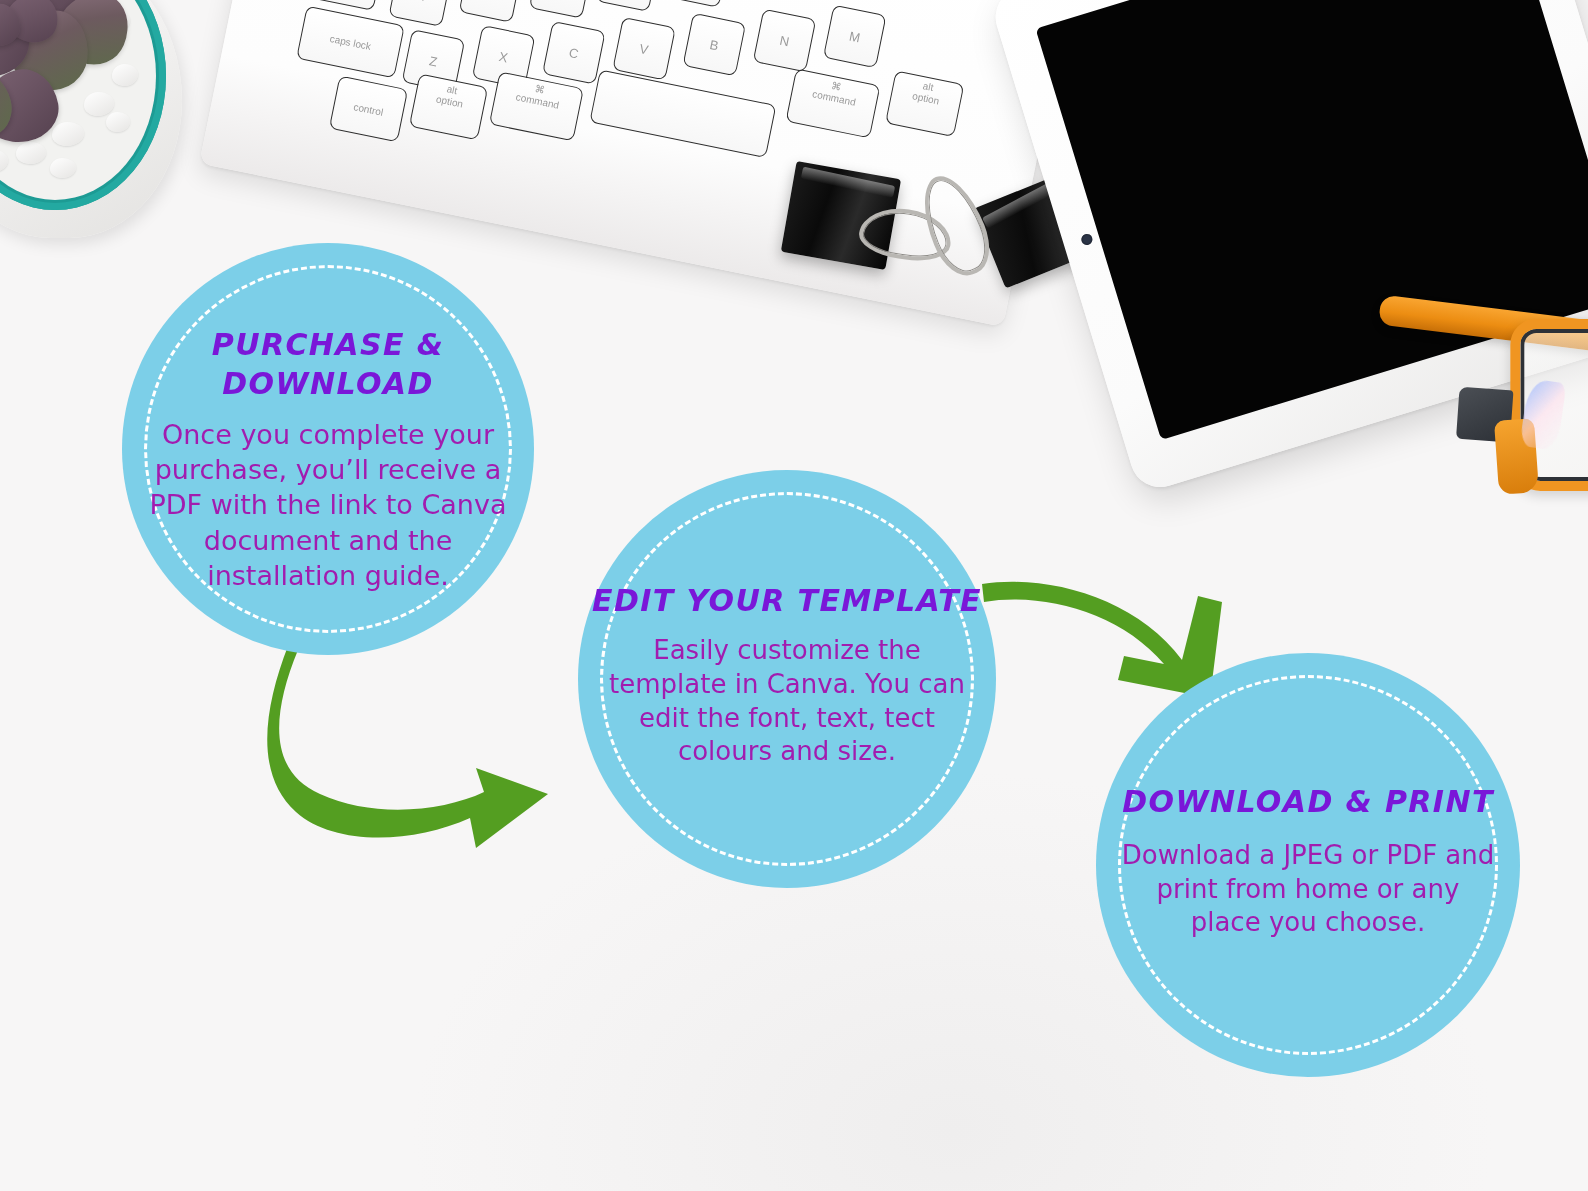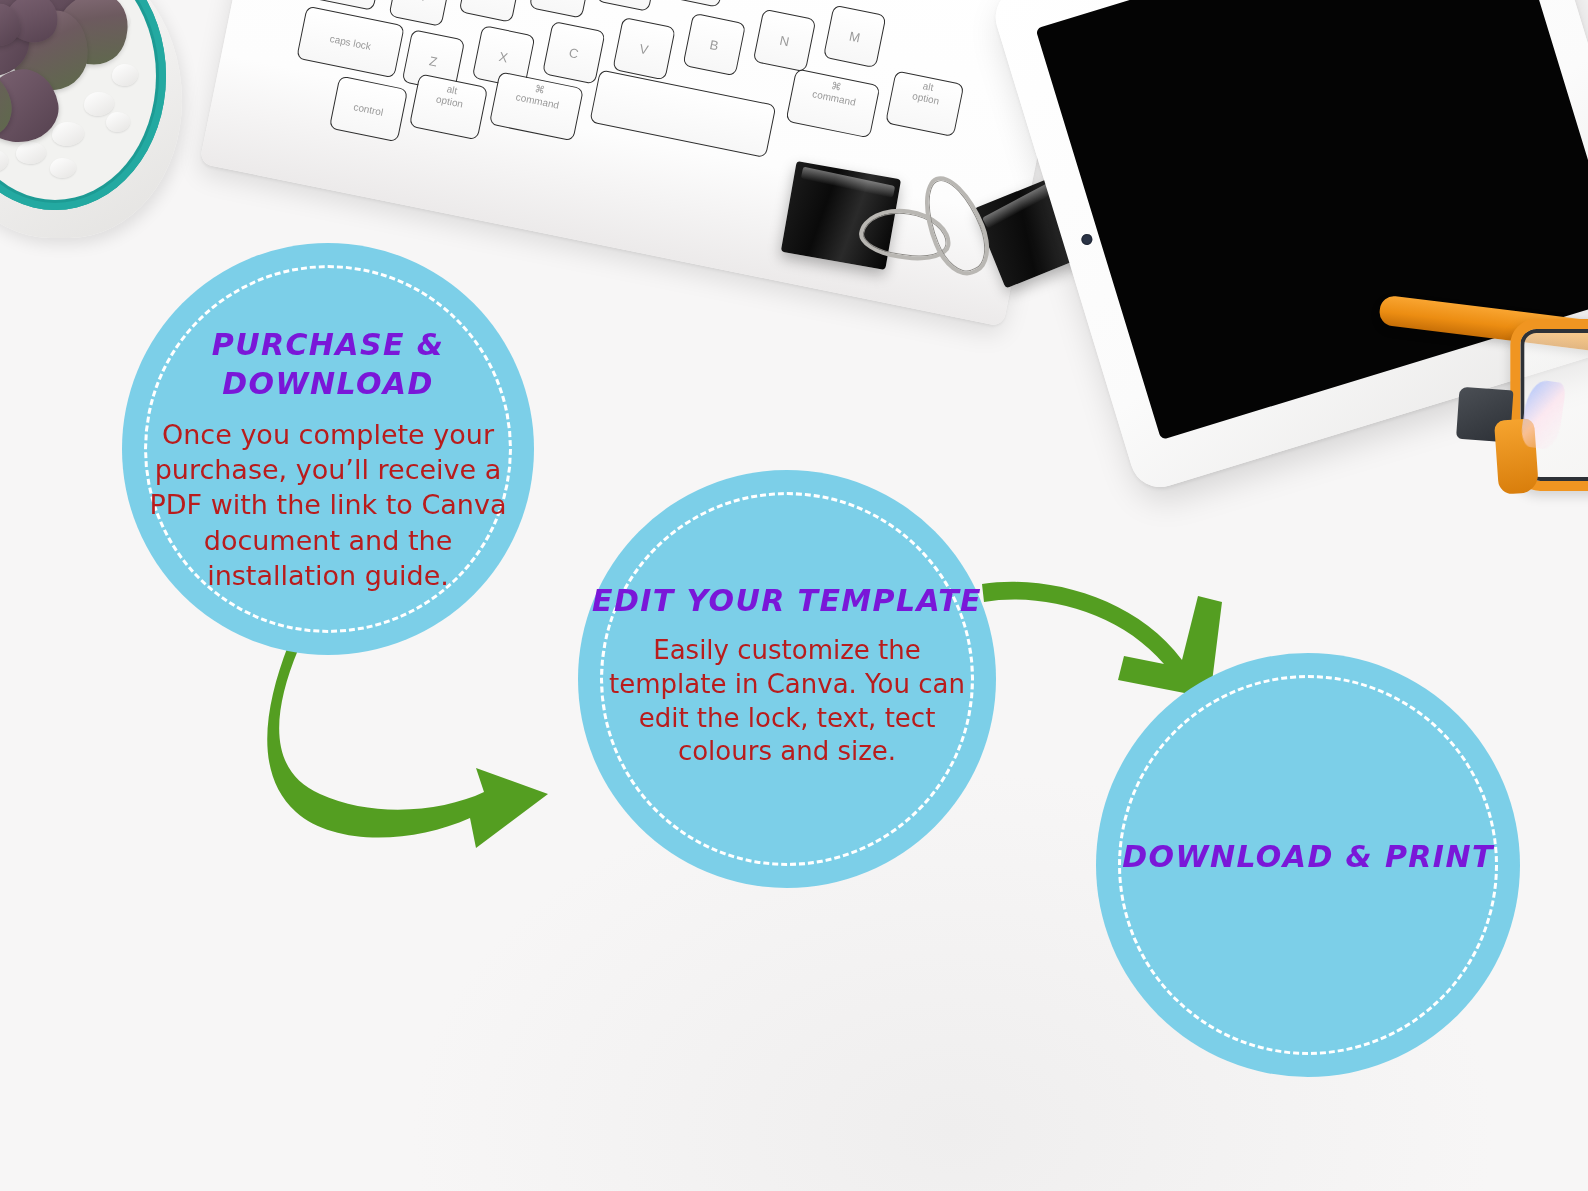--- a/index.html
+++ b/index.html
@@ -251,21 +251,21 @@
     color: #7A17D8;
     font-family: "DejaVu Sans", sans-serif;
     font-weight: bold;
     font-style: italic;
     letter-spacing: 1.4px;
     line-height: 1.30;
     margin: 0 0 14px 0;
     text-transform: uppercase;
   }
   .b-body {
-    color: #b91c1c;
+    color: #a21caf;
     font-family: "DejaVu Sans", sans-serif;
     line-height: 1.30;
     margin: 8px;
   }
 
   
   #bubble-1 { left: 122px; top: 243px; width: 412px; height: 412px; }
   #bubble-1 .bubble-dash { left: 22px; top: 22px; right: 22px; bottom: 22px; }
   #bubble-1 .b-title { font-size: 30px; margin-top: 28px; }
   #bubble-1 .b-body  { font-size: 27px; }
@@ -428,24 +428,25 @@
     <div class="bubble-inner">
       <p class="b-title">Purchase &amp; Download</p>
       <p class="b-body">Once you complete your purchase, you’ll receive a PDF with the link to Canva document and the installation guide.</p>
     </div>
   </div>
 
   <div class="bubble" id="bubble-2">
     <div class="bubble-dash"></div>
     <div class="bubble-inner">
       <p class="b-title">Edit Your Template</p>
-      <p class="b-body">Easily customize the template in Canva. You can edit the lock, text, tect colours and size.</p>
+      <p class="b-body">Easily customize the template in Canva. You can edit the font, text, tect colours and size.</p>
     </div>
   </div>
 
   <div class="bubble" id="bubble-3">
     <div class="bubble-dash"></div>
     <div class="bubble-inner">
       <p class="b-title">Download &amp; Print</p>
+      <p class="b-body">Download a JPEG or PDF and print from home or any place you choose.</p>
     </div>
   </div>
 
 </div>
 
 </body></html>

